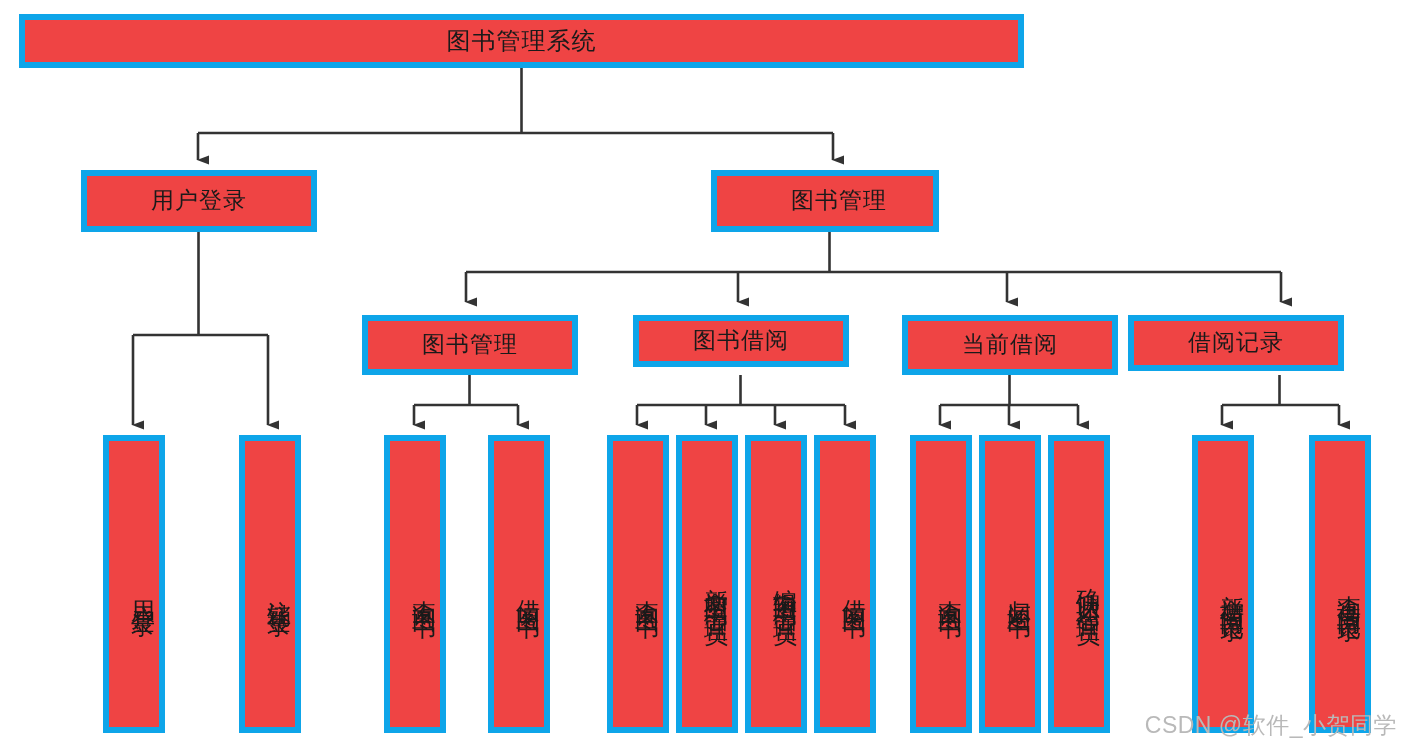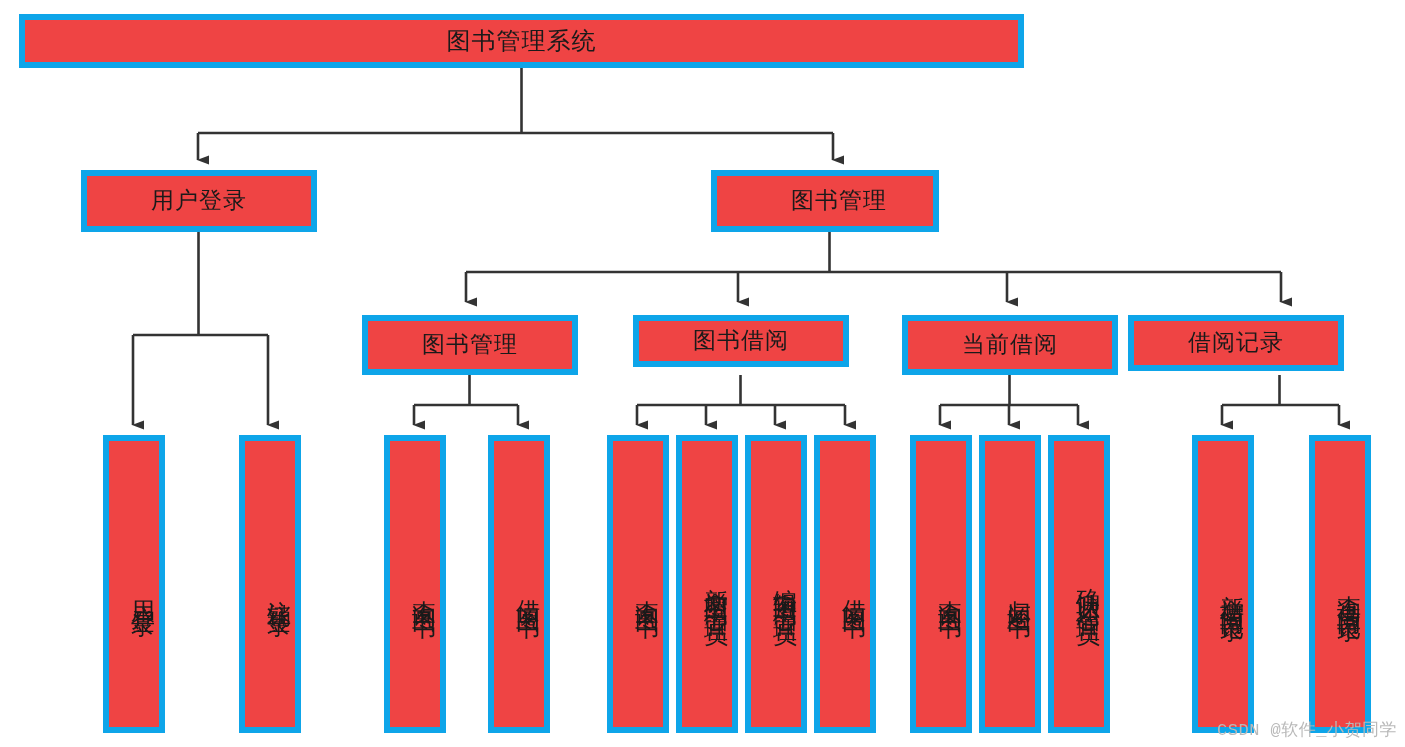--- a/index.html
+++ b/index.html
@@ -55,26 +55,26 @@
   }
   .node-box.vert .vlabel {
     writing-mode: vertical-rl;
     text-orientation: upright;
     white-space: nowrap;
   }
   .watermark {
     position: absolute;
     right: 8px;
     bottom: 6px;
-    font-size: 17px;
+    font-size: 23px;
     color: #b9b9b9;
     letter-spacing: 0.5px;
     white-space: nowrap;
     pointer-events: none;
-    font-family: Liberation Mono, monospace;
+    font-family: Liberation Sans, sans-serif;
   }
 </style>
 </head>
 <body>
 
 <div id="diagram-root">
 
   <svg id="flow-svg" viewBox="0 0 1405 747" xmlns="http://www.w3.org/2000/svg">
     <defs>
       <marker id="arrowhead" markerWidth="10" markerHeight="12" refX="4.6" refY="11" orient="auto" markerUnits="userSpaceOnUse">

